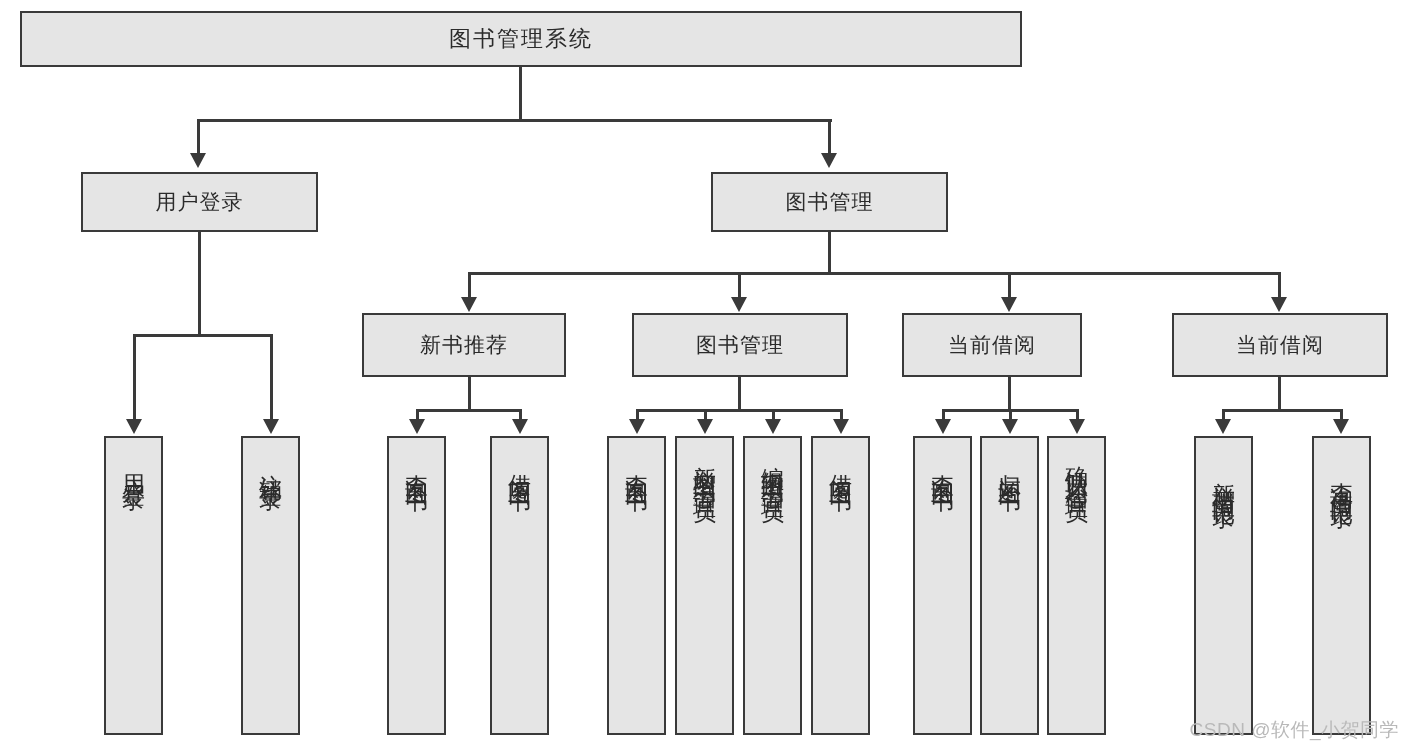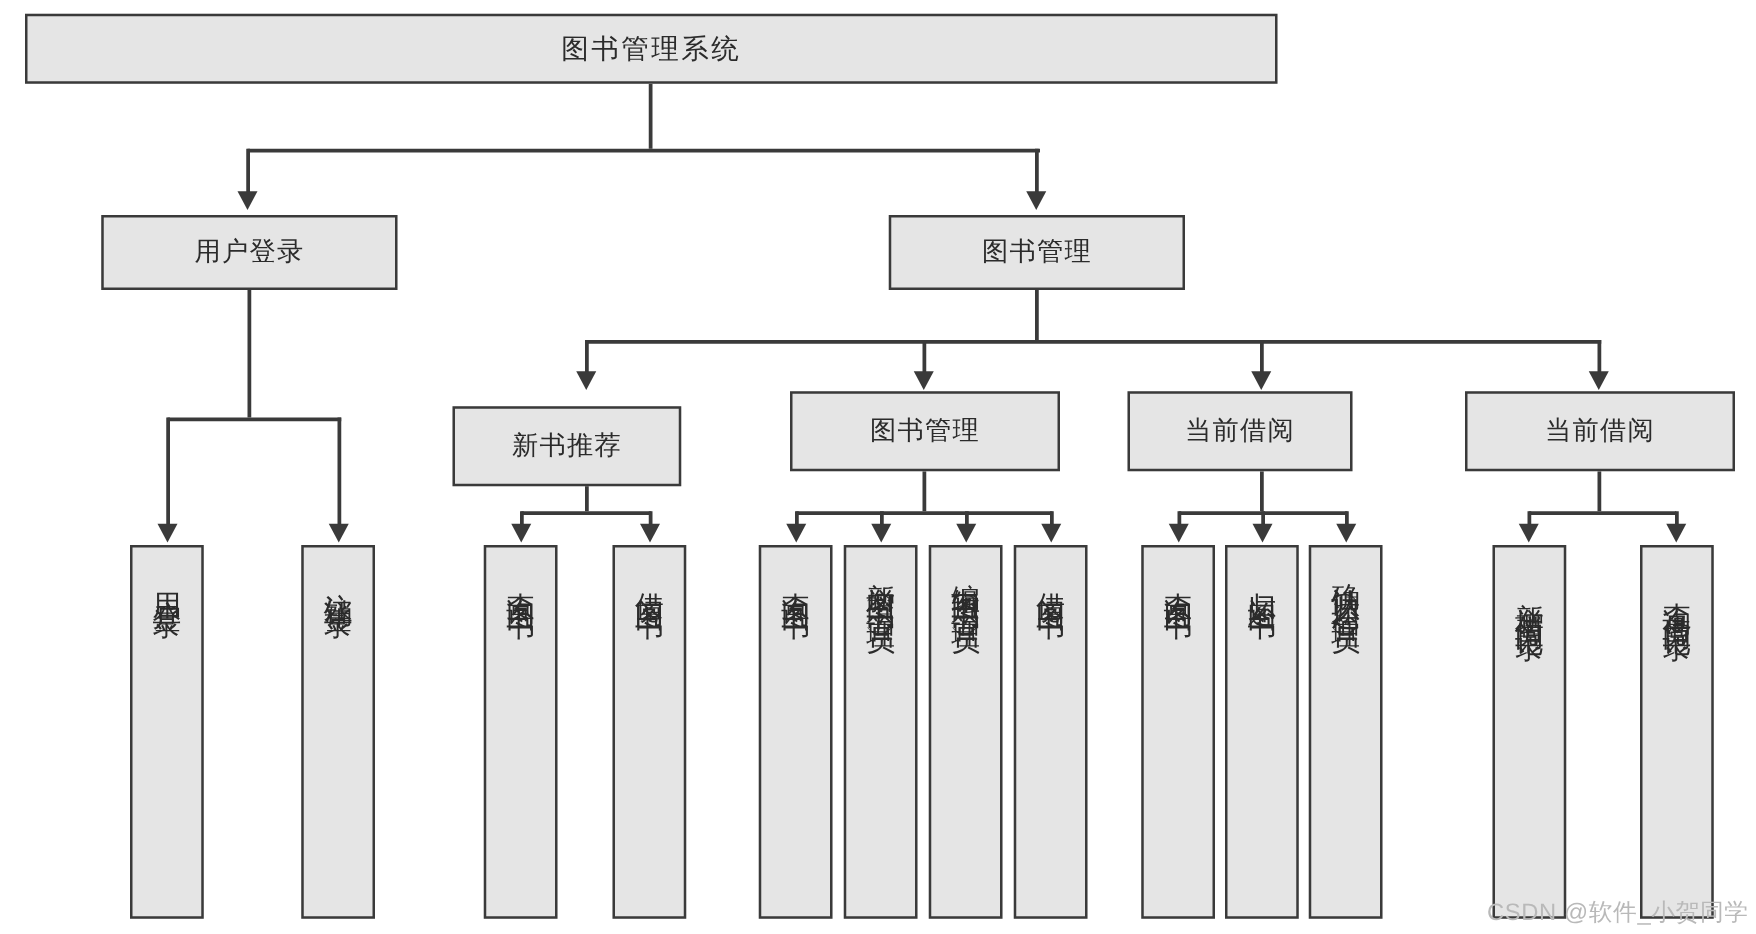--- a/index.html
+++ b/index.html
@@ -116,21 +116,21 @@
 
   <div class="ln v-ln" style="left:738px;top:272px;height:28px;"></div>
   <div class="arrow" style="left:731px;top:297px;"></div>
 
   <div class="ln v-ln" style="left:1008px;top:272px;height:28px;"></div>
   <div class="arrow" style="left:1001px;top:297px;"></div>
 
   <div class="ln v-ln" style="left:1278px;top:272px;height:28px;"></div>
   <div class="arrow" style="left:1271px;top:297px;"></div>
 
-  <div class="node h-node" style="left:362px;top:325px;width:183px;height:64px;">
+  <div class="node h-node" style="left:362px;top:313px;width:204px;height:64px;">
     <span class="label">新书推荐</span>
   </div>
   <div class="node h-node" style="left:632px;top:313px;width:216px;height:64px;">
     <span class="label">图书管理</span>
   </div>
   <div class="node h-node" style="left:902px;top:313px;width:180px;height:64px;">
     <span class="label">当前借阅</span>
   </div>
   <div class="node h-node" style="left:1172px;top:313px;width:216px;height:64px;">
     <span class="label">当前借阅</span>

